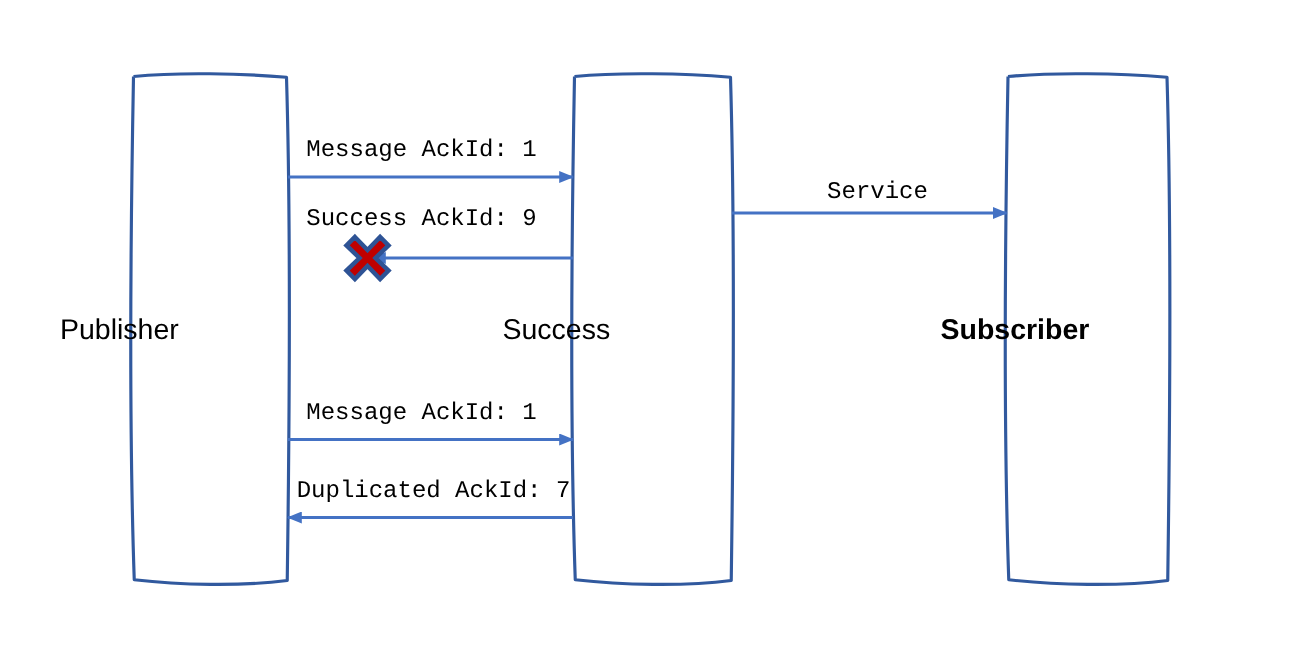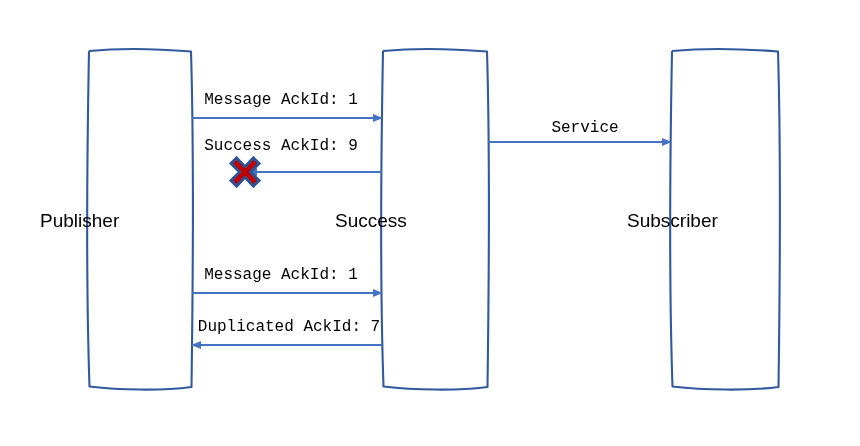--- a/index.html
+++ b/index.html
@@ -87,21 +87,21 @@
     <g id="markers-layer">
         <g>
           <polygon points="236.60,158.00 245.00,166.68 253.40,158.00 259.00,163.60 250.32,172.00 259.00,180.40 253.40,186.00 245.00,177.32 236.60,186.00 231.00,180.40 239.68,172.00 231.00,163.60" fill="#C00000" stroke="#2E5395" stroke-width="3" stroke-linejoin="miter"></polygon>
         </g>
       </g>
   </svg>
 
   <div id="labels-layer">
       <div class="lane-label" style="left: 40px; top: 211px; width: 200px;">Publisher</div>
       <div class="lane-label" style="left: 335px; top: 211px; width: 200px;">Success</div>
-      <div class="lane-label" style="left: 627px; top: 211px; width: 200px;">Subscriber</div>
+      <div class="lane-label" style="left: 627px; top: 211px; width: 200px; font-weight: bold;">Subscriber</div>
       <div class="msg-label" style="left: 161px; top: 92px; width: 240px;">Message AckId: 1</div>
       <div class="msg-label" style="left: 161px; top: 138px; width: 240px;">Success AckId: 9</div>
       <div class="msg-label" style="left: 465px; top: 120px; width: 240px;">Service</div>
       <div class="msg-label" style="left: 161px; top: 267px; width: 240px;">Message AckId: 1</div>
       <div class="msg-label" style="left: 169px; top: 319px; width: 240px;">Duplicated AckId: 7</div>
     </div>
 
 </div>
 
 </body></html>

